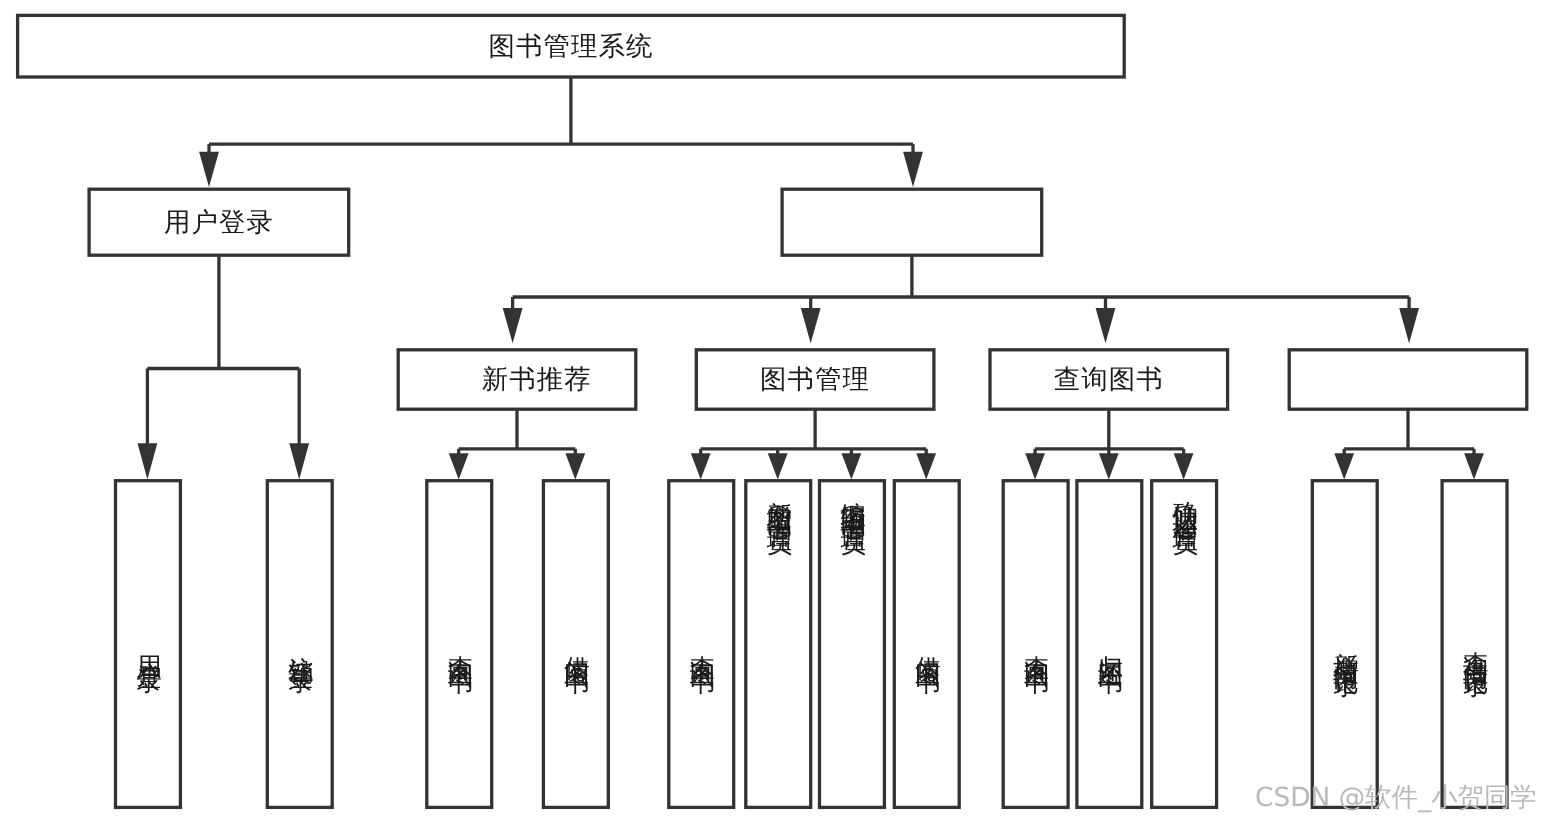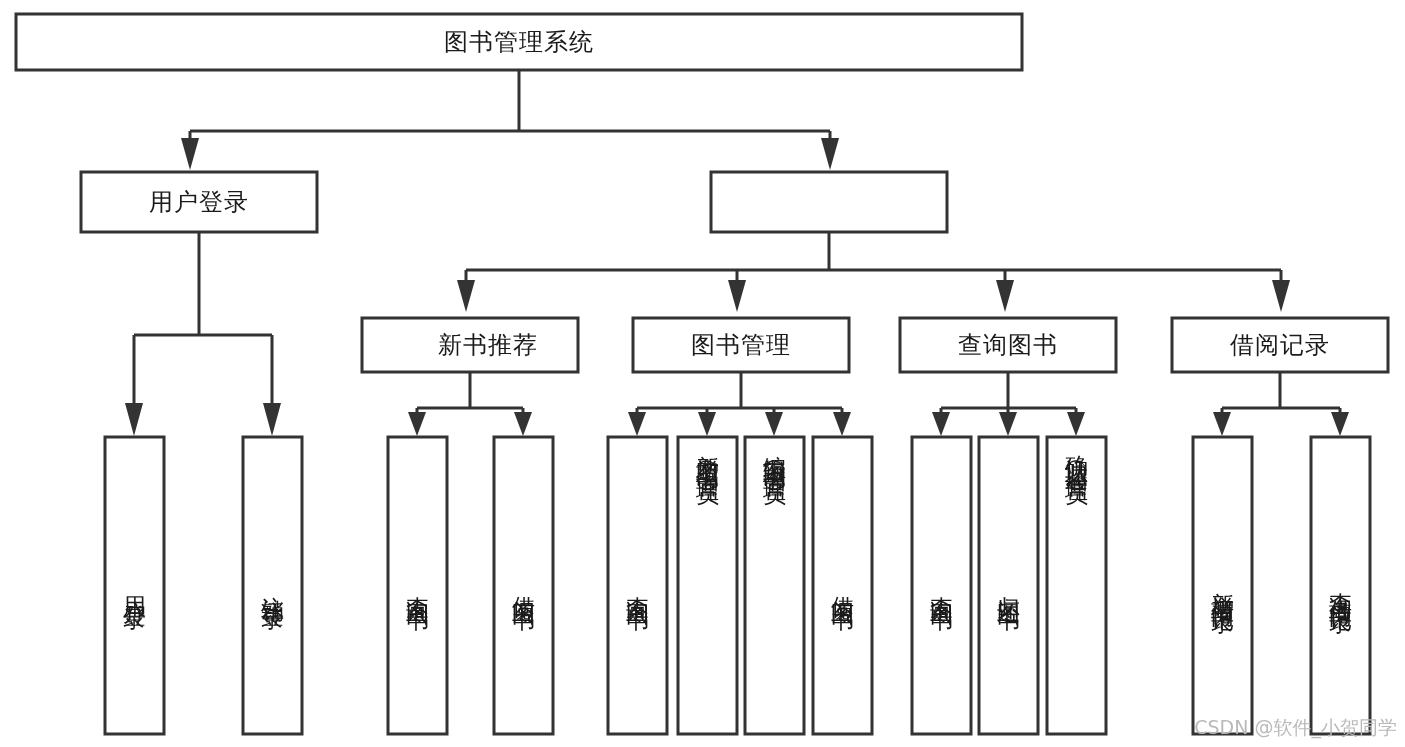--- a/index.html
+++ b/index.html
@@ -70,21 +70,21 @@
     font-size: 24px;
     color: #1a1a1a;
     white-space: nowrap;
     letter-spacing: 1px;
   }
   #watermark {
     position: absolute;
     right: 8px;
     bottom: 6px;
     font-family: "DejaVu Sans", "Liberation Sans", sans-serif;
-    font-size: 19px;
+    font-size: 24px;
     color: #b9b9b9;
     white-space: nowrap;
     pointer-events: none;
   }
 </style>
 </head>
 <body>
 
 <div id="diagram-root">
 
@@ -195,23 +195,20 @@
   </div>
 
   <div class="hlabel-wrap" style="left:633px; top:318px; width:216px; height:54px;">
     <span class="hlabel-text">图书管理</span>
   </div>
 
   <div class="hlabel-wrap" style="left:900px; top:318px; width:216px; height:54px;">
     <span class="hlabel-text">查询图书</span>
   </div>
 
-  <div class="hlabel-wrap" style="left:1172px; top:318px; width:216px; height:54px;">
-    <span class="hlabel-text">借阅记录</span>
-  </div>
 
   <div class="vlabel-wrap" style="left:105px; top:437px; width:59px; height:297px;">
     <span class="vlabel-text">用户登录</span>
   </div>
   <div class="vlabel-wrap" style="left:243px; top:437px; width:59px; height:297px;">
     <span class="vlabel-text">注销登录</span>
   </div>
 
   <div class="vlabel-wrap" style="left:388px; top:437px; width:59px; height:297px;">
     <span class="vlabel-text">查询图书</span>

